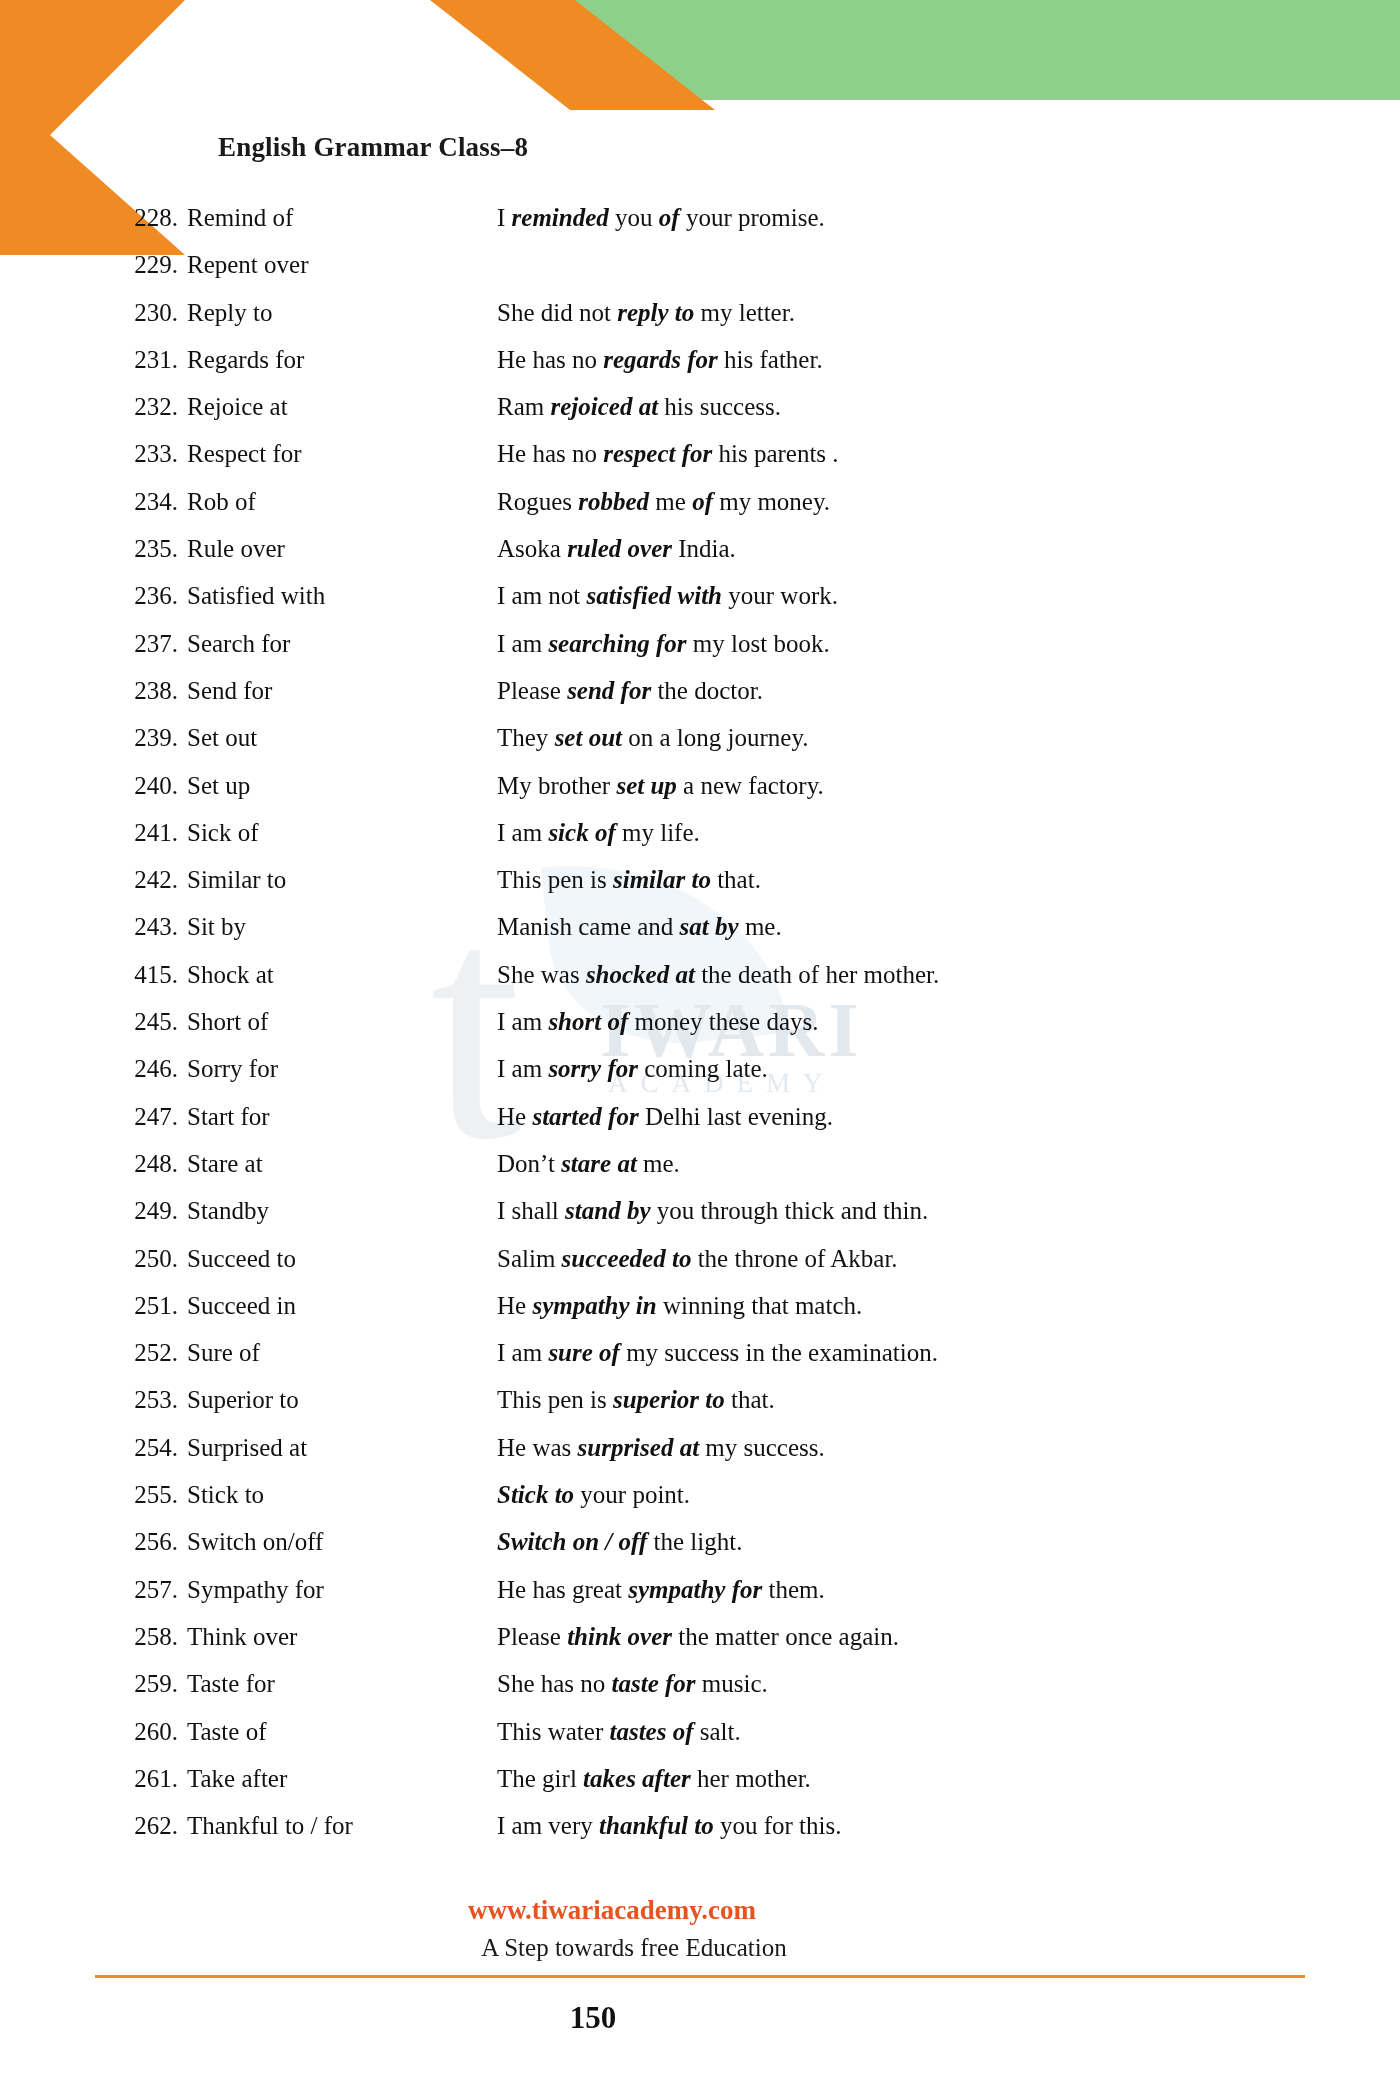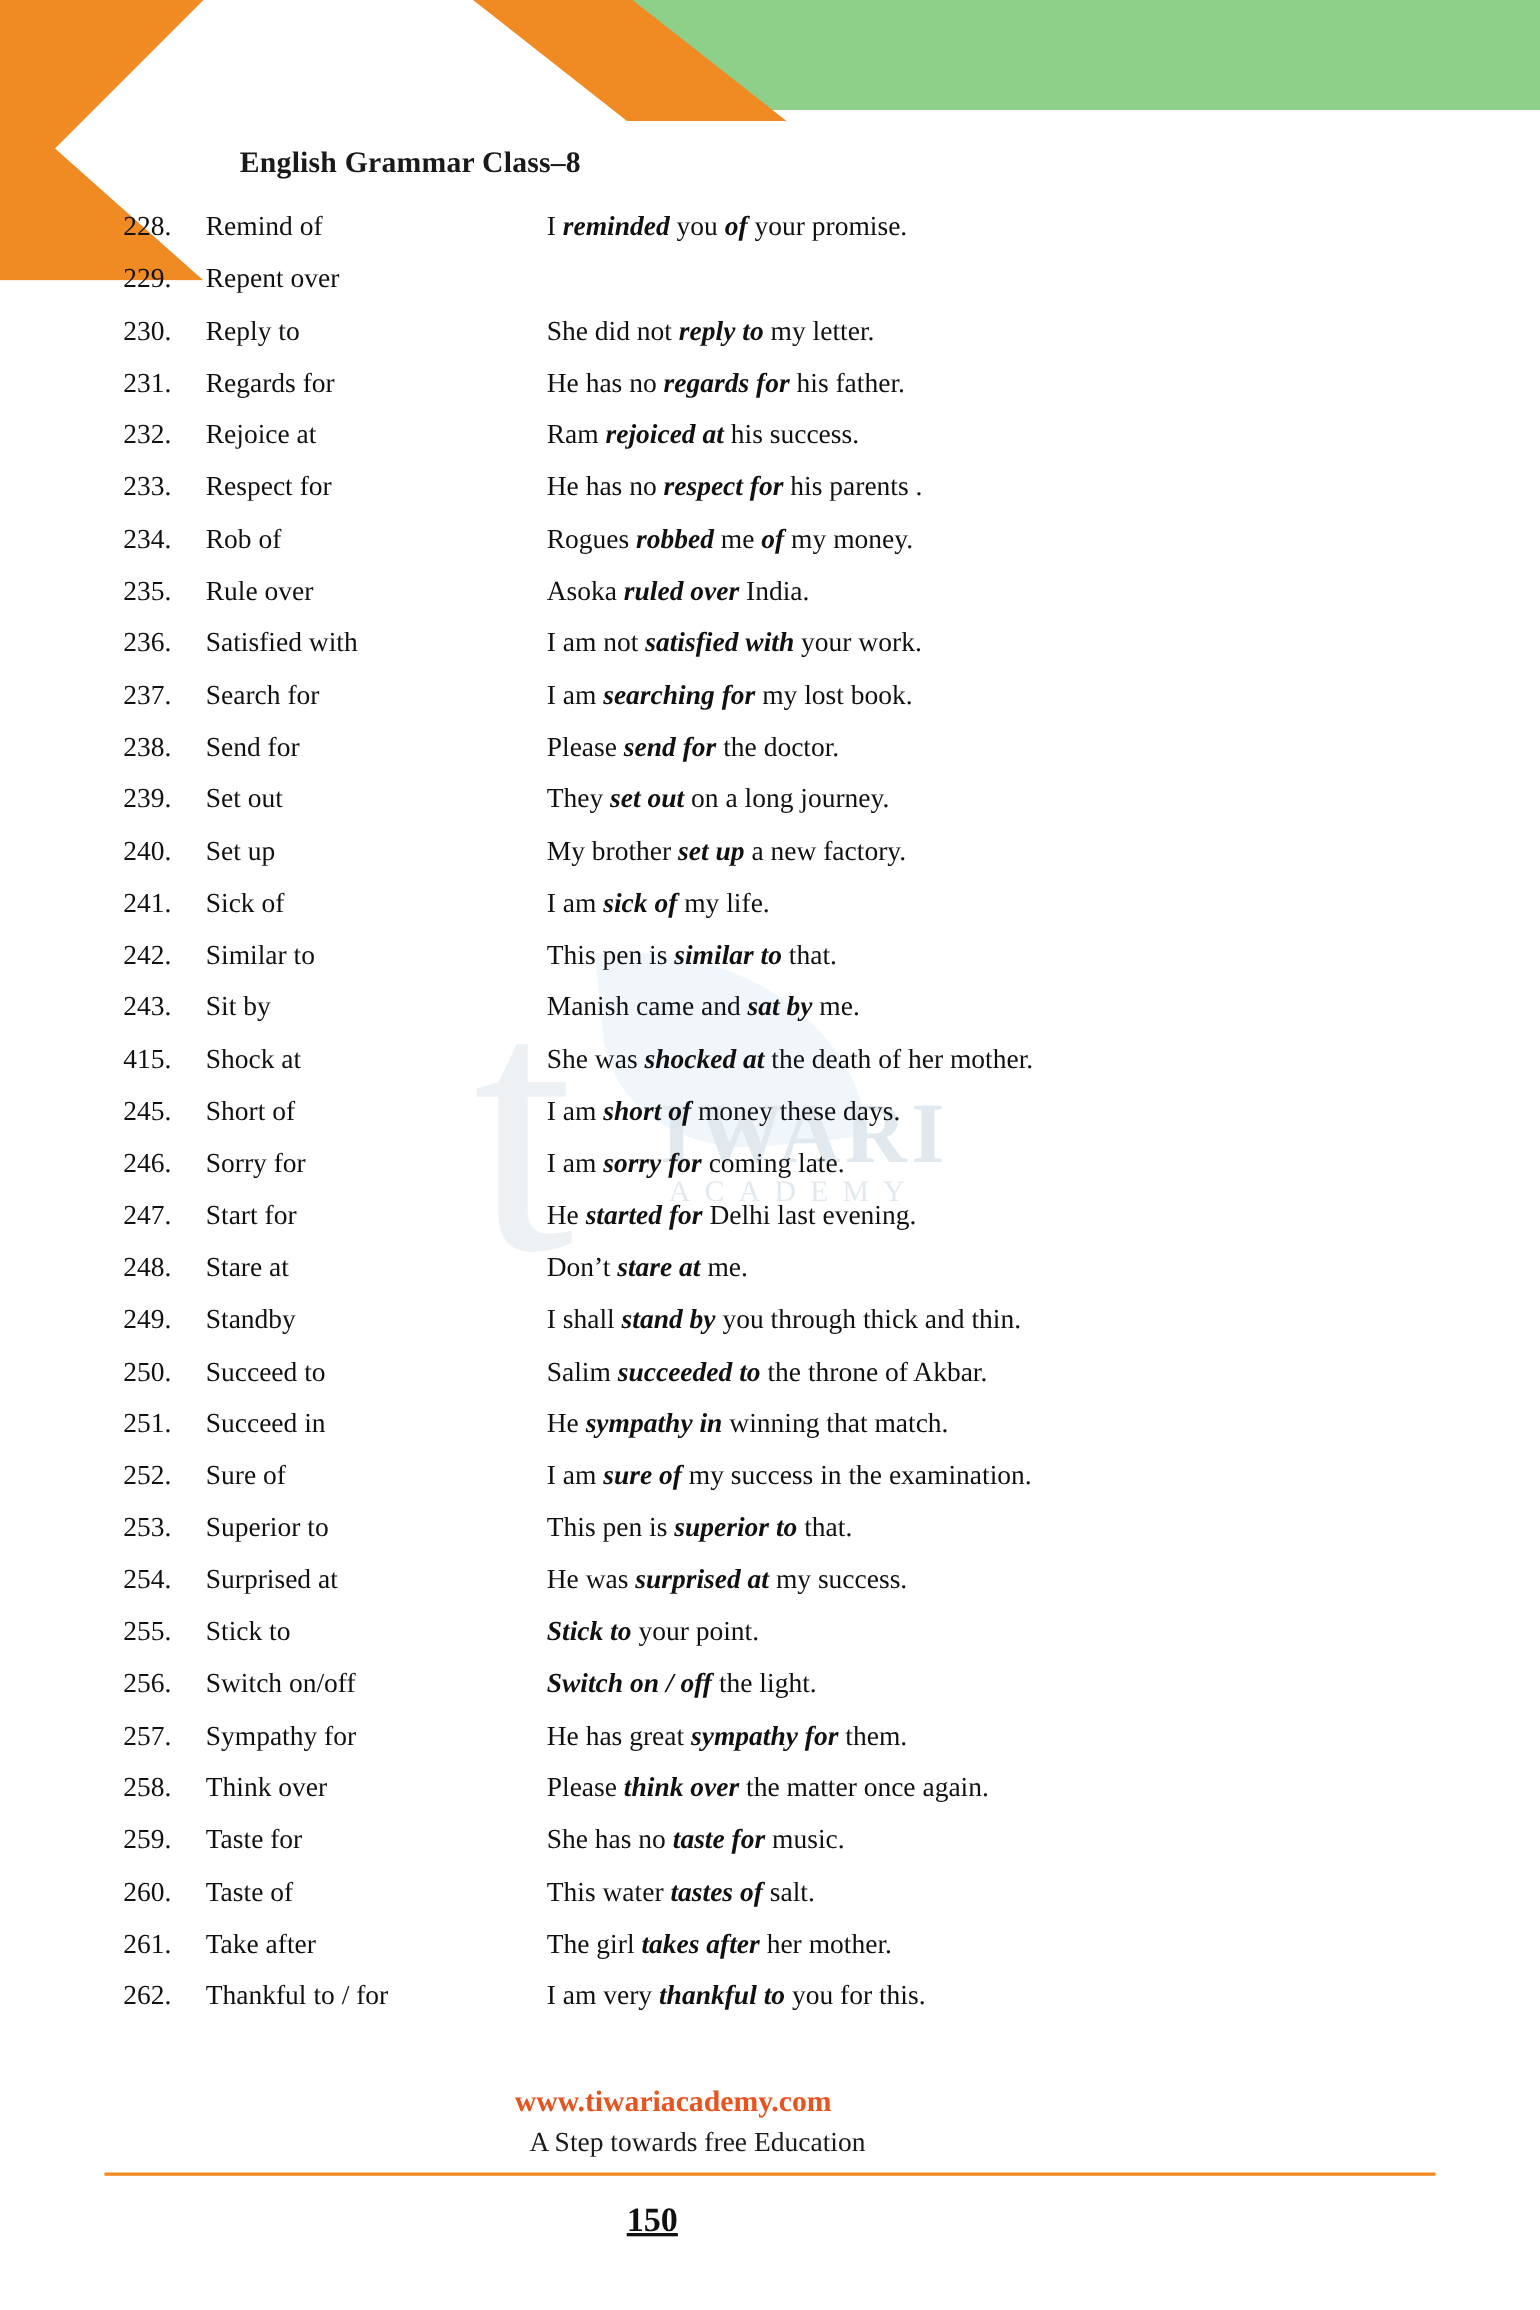--- a/index.html
+++ b/index.html
@@ -115,22 +115,24 @@
   .row {
     display: flex;
     align-items: baseline;
     height: 47.3px;
     font-size: 25px;
     color: #111111;
     white-space: nowrap;
   }
   .num {
     width: 66px;
+    text-align: right;
     padding-right: 9px;
     flex: 0 0 auto;
+    margin-top: 11px;
   }
   .phrase {
     width: 310px;
     flex: 0 0 auto;
   }
   .example {
     flex: 1 1 auto;
   }
   .example i {
     font-weight: bold;
@@ -167,21 +169,20 @@
   }
   .page-num {
     position: absolute;
     top: 2000px;
     left: 0;
     width: 1186px;
     text-align: center;
     font-size: 31px;
     font-weight: bold;
     color: #111111;
-    text-decoration: underline;
   }
 </style>
 </head>
 <body>
 
 <div class="deco-green"></div>
 <div class="deco-orange-band"></div>
 <div class="deco-orange-tri"></div>
 
 <div class="doc-title">English Grammar Class–8</div>

